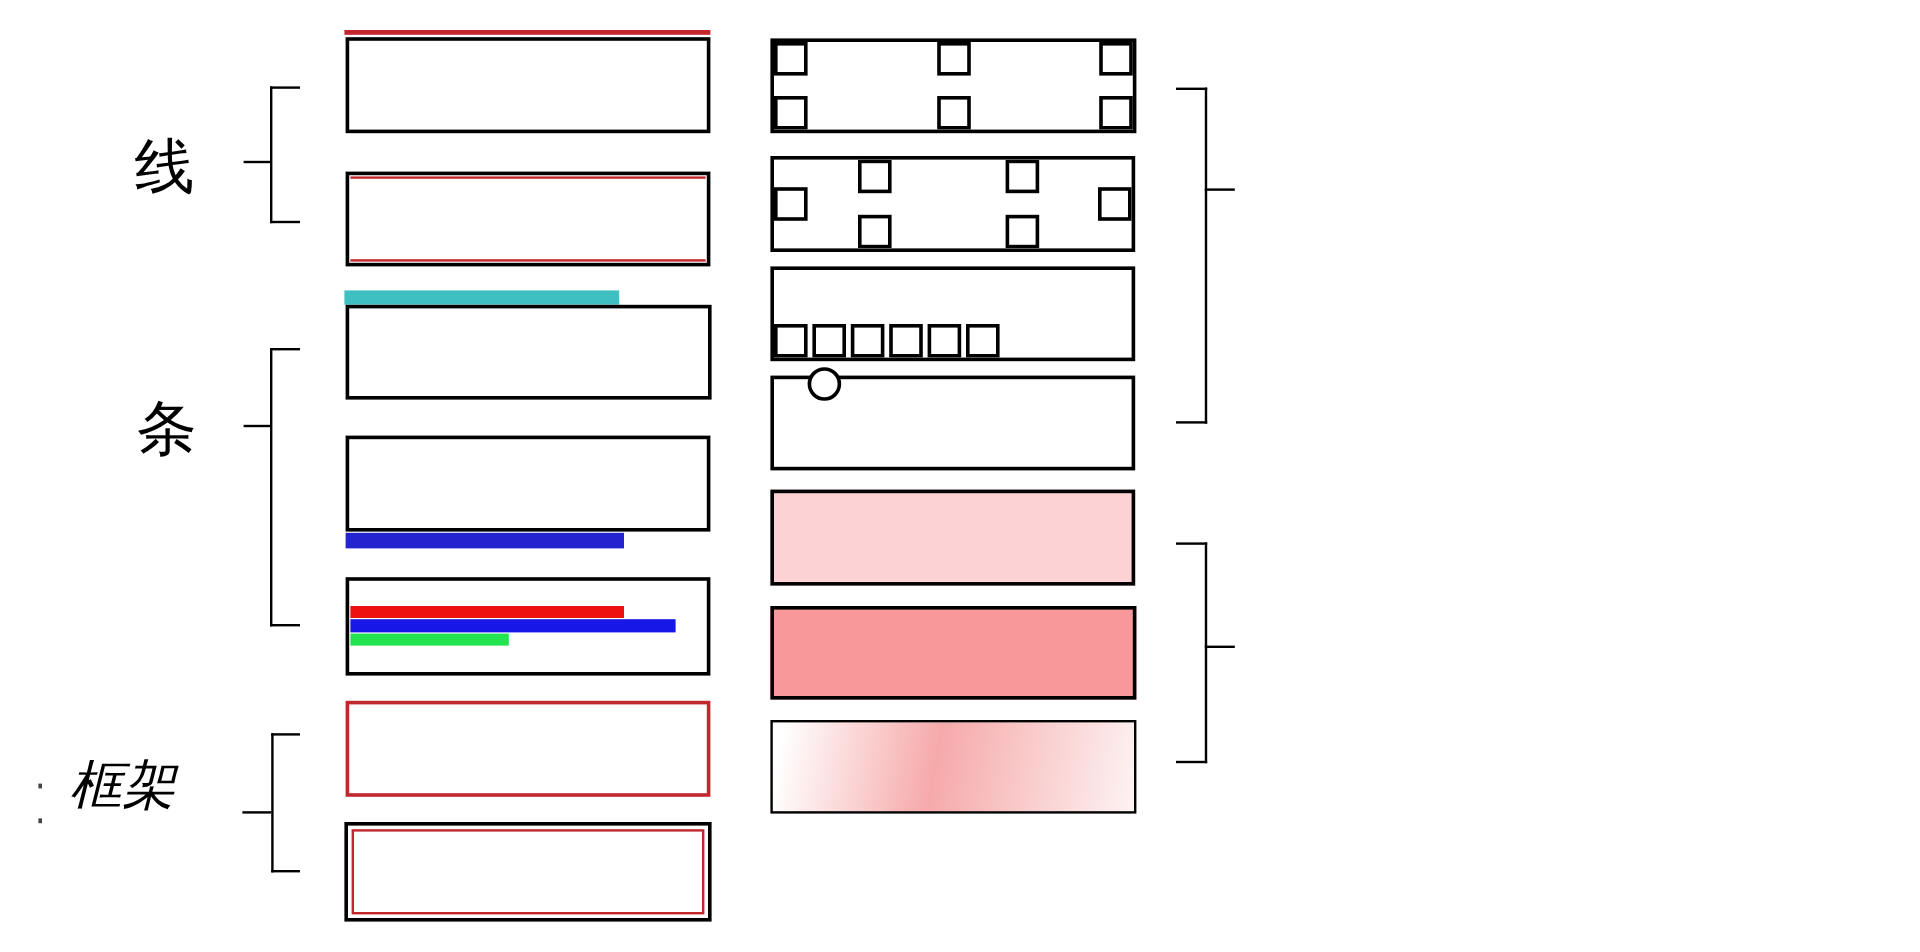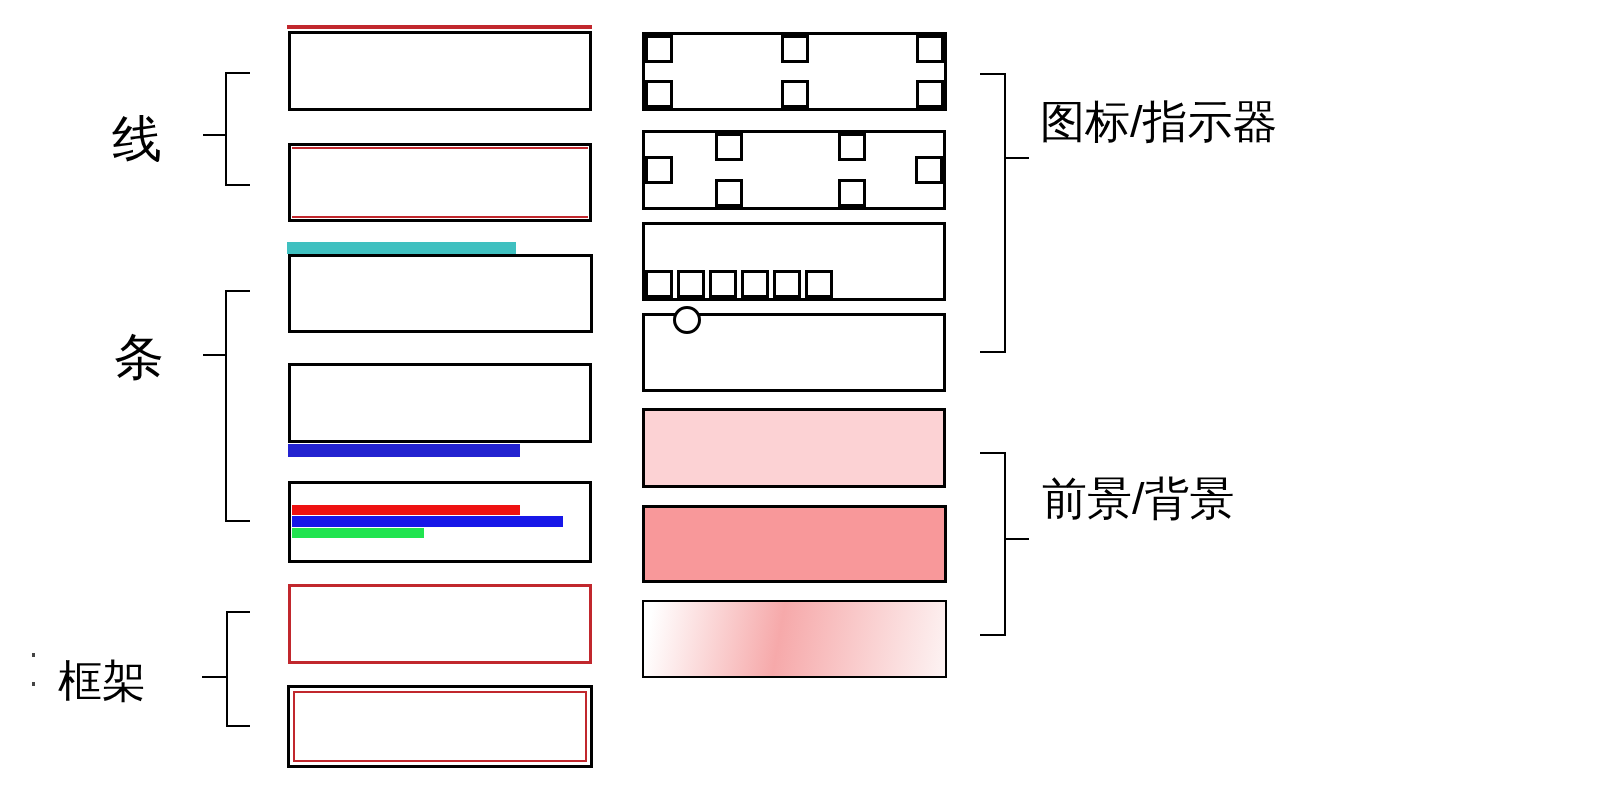--- a/index.html
+++ b/index.html
@@ -68,21 +68,21 @@
   <div class="stem" style="left:203px;top:134px;width:22px;"></div>
 
   <div class="bracket-r" style="left:225px;top:290px;width:25px;height:232px;"></div>
   <div class="stem" style="left:203px;top:354px;width:22px;"></div>
 
   <div class="bracket-r" style="left:226px;top:611px;width:24px;height:116px;"></div>
   <div class="stem" style="left:202px;top:676px;width:24px;"></div>
 
   <div class="cn left-label" style="left:112px;top:114px;">线</div>
   <div class="cn left-label" style="left:114px;top:332px;">条</div>
-  <div class="cn frame-label" style="left:58px;top:659px;">框架</div>
+  <div class="cn frame-label" style="left:58px;top:633px;font-style:italic;">框架</div>
 
   <div class="dot" style="left:32px;top:653px;"></div>
   <div class="dot" style="left:32px;top:682px;"></div>
 
   <div class="box" style="left:642px;top:32px;width:305px;height:79px;">
     <div class="sq" style="left:0;top:0;"></div>
     <div class="sq" style="left:50%;margin-left:-14px;top:0;"></div>
     <div class="sq" style="right:0;top:0;"></div>
     <div class="sq" style="left:0;bottom:0;"></div>
     <div class="sq" style="left:50%;margin-left:-14px;bottom:0;"></div>
@@ -115,20 +115,18 @@
   <div class="box fill-medium" style="left:642px;top:505px;width:305px;height:78px;"></div>
   <div class="box-thin fill-grad" style="left:642px;top:600px;width:305px;height:78px;"></div>
 
   <div class="bracket-l" style="left:980px;top:73px;width:26px;height:280px;"></div>
   <div class="stem" style="left:1004px;top:157px;width:25px;"></div>
 
   <div class="bracket-l" style="left:980px;top:452px;width:26px;height:184px;"></div>
   <div class="stem" style="left:1004px;top:538px;width:25px;"></div>
 
   <div class="cn right-label" style="left:1040px;top:83px;">
-    <div>图标/指示器</div>
   </div>
 
   <div class="cn right-label" style="left:1042px;top:460px;">
-    <div>前景/背景</div>
   </div>
 
 </div>
 
 </body></html>

